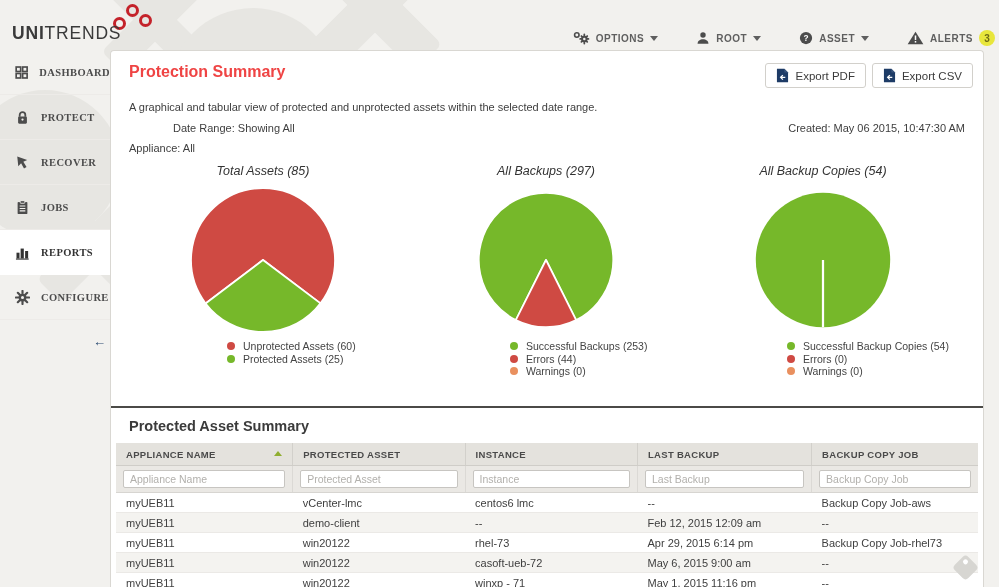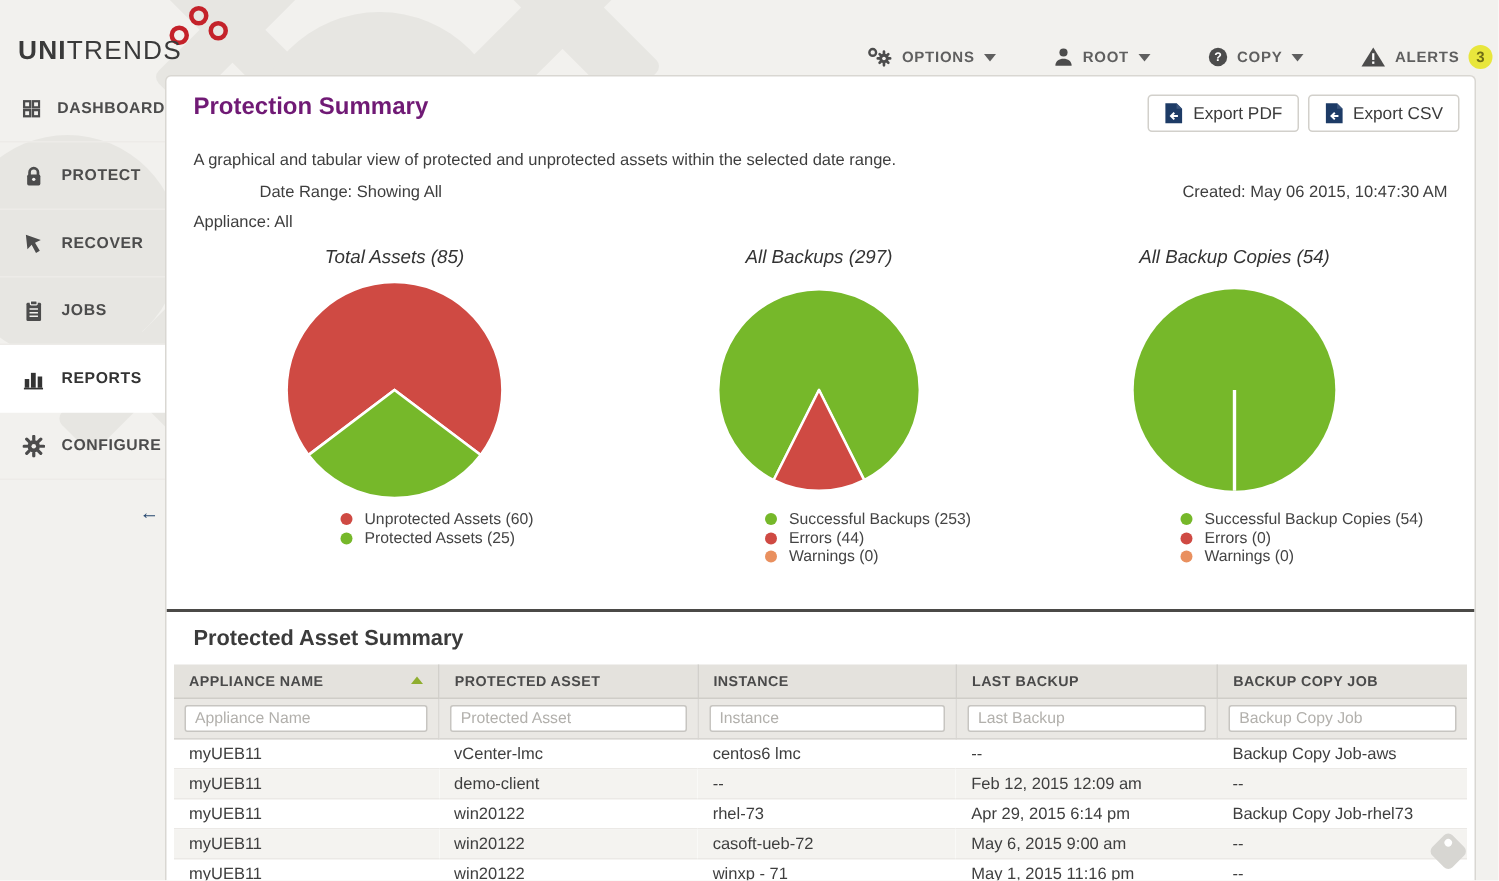--- a/index.html
+++ b/index.html
@@ -25,30 +25,30 @@
 
   .topmenu { position:absolute; right:4px; top:30px; display:flex; gap:38px; align-items:center; z-index:3; }
   .menu-item { display:flex; align-items:center; gap:6px; cursor:pointer; }
   .menu-item .lbl { font-size:10px; font-weight:bold; letter-spacing:.5px; color:#5f5f5f; }
   .caret { width:0; height:0; border-left:4px solid transparent; border-right:4px solid transparent; border-top:5px solid #5f5f5f; }
   .badge { width:16px; height:16px; border-radius:50%; background:#e8e63c; color:#6f6c15; font-size:10px; font-weight:bold; display:flex; align-items:center; justify-content:center; }
 
   
   .sidebar { position:absolute; left:0; top:50px; width:110px; height:537px; z-index:2; }
   .side-item { position:relative; height:45px; display:flex; align-items:center; gap:11px; padding-left:15px; cursor:pointer; border-bottom:1px solid #edebe8; }
-  .side-item .lbl { font-size:10.5px; font-weight:bold; letter-spacing:.4px; color:#4c4c4c; }
+  .side-item .lbl { font-size:10.5px; font-weight:bold; letter-spacing:.4px; color:#4c4c4c;font-family:Liberation Serif, serif; }
   .side-item.active { background:#ffffff; border-bottom:1px solid #ffffff; }
   .side-item.active .lbl { color:#333; }
   .collapse-arrow { position:absolute; right:4px; top:284px; font-size:13px; font-weight:bold; color:#27486f; cursor:pointer; }
 
   
   .card { position:absolute; left:110px; top:50px; width:874px; height:537px; background:#fff; border:1px solid #d9d7d2; border-bottom:none; border-radius:4px 4px 0 0; z-index:2; overflow:hidden; }
   .card-top { padding:12px 10px 0 18px; }
   .title-row { display:flex; justify-content:space-between; align-items:flex-start; }
-  h1 { font-size:16px; font-weight:bold; color:#701a75; }
+  h1 { font-size:16px; font-weight:bold; color:#ef4444; }
   .export-buttons { display:flex; gap:6px; }
   .btn { display:flex; align-items:center; gap:6px; background:#fff; border:1px solid #d2d0cb; border-radius:3px; height:25px; padding:0 10px; font-size:11.5px; color:#3b3b3b; cursor:pointer; }
   .desc { margin-top:13px; font-size:11px; color:#3e3e3e; }
   .meta-row { margin-top:9px; display:flex; justify-content:space-between; font-size:11px; color:#3e3e3e; padding-right:8px;padding-left:44px; }
   .appliance { margin-top:8px; font-size:11px; color:#3e3e3e; }
 
   
   .charts { position:relative; height:214px; margin-top:10px; }
   .chart { position:absolute; width:220px; }
   .chart-0 { left:42px; } .chart-1 { left:325px; } .chart-2 { left:602px; }
@@ -123,21 +123,21 @@
           <path d="M1.8 14.6c0-3.4 2.8-5.2 6.2-5.2s6.2 1.8 6.2 5.2z" class="ink"></path>
         </svg>
       <span class="lbl">ROOT</span>
       <span class="caret"></span>
     </div>
     <div class="menu-item">
       <svg width="14" height="14" viewBox="0 0 16 16">
           <circle cx="8" cy="8" r="7" class="ink"></circle>
           <text x="8" y="11.3" text-anchor="middle" font-size="9.5" font-weight="bold" fill="#fff" font-family="Liberation Sans, sans-serif">?</text>
         </svg>
-      <span class="lbl">COPY</span>
+      <span class="lbl">ASSET</span>
       <span class="caret"></span>
     </div>
     <div class="menu-item">
       <svg width="17" height="14" viewBox="0 0 18 15">
           <path d="M9 .8 17.4 14.2H.6Z" class="ink"></path>
           <rect x="8.2" y="4.8" width="1.6" height="4.8" fill="#fff"></rect>
           <rect x="8.2" y="10.7" width="1.6" height="1.7" fill="#fff"></rect>
         </svg>
       <span class="lbl">ALERTS</span>
       <span class="badge">3</span>

